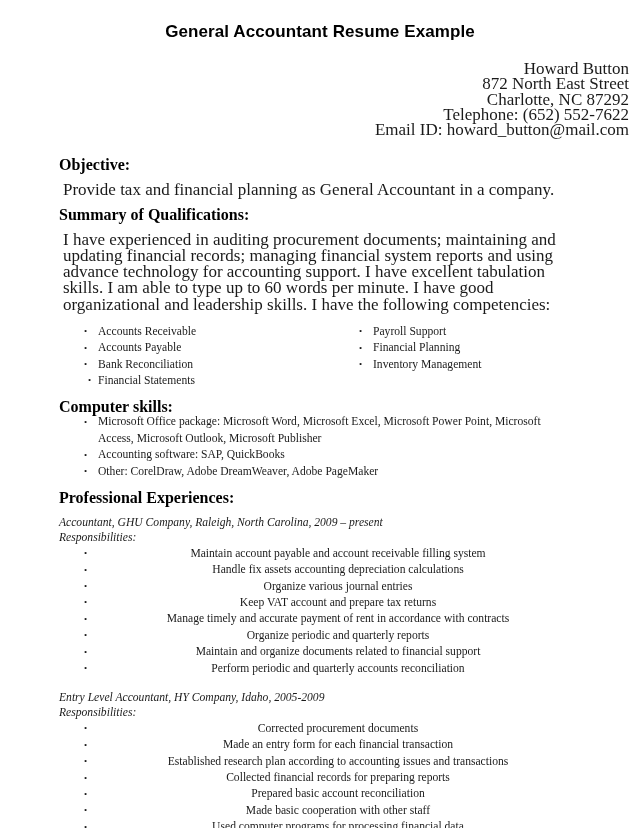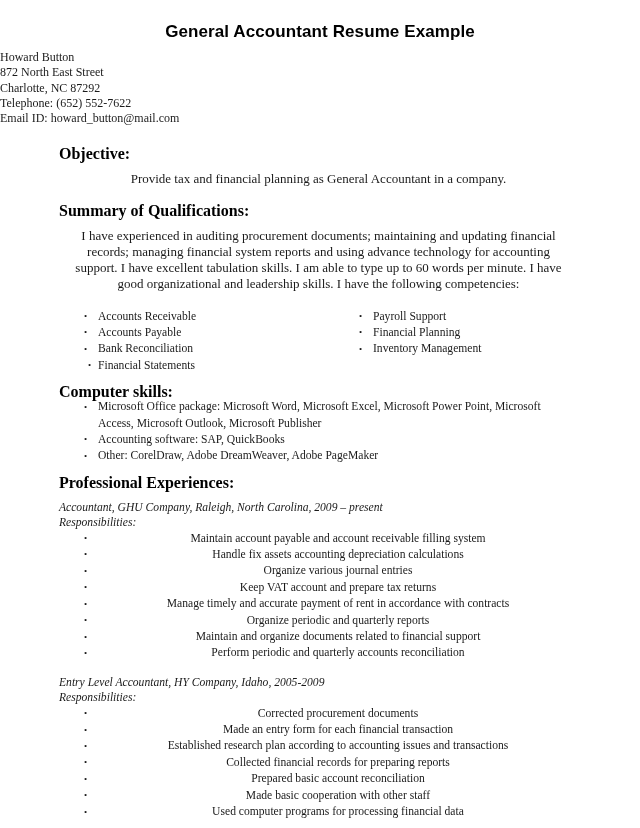--- a/index.html
+++ b/index.html
@@ -34,25 +34,25 @@
     font-size: 17px;
     line-height: 20px;
     text-align: center;
     color: #000000;
     margin: 0;
     padding-top: 22px;
     letter-spacing: 0.1px;
   }
 
   .contact-block {
-    text-align: left;
-    font-size: 12px;
+    text-align: right;
+    font-size: 17px;
     line-height: 15.3px;
     color: #1a1a1a;
-    margin: 0;
+    margin: 11px;
     padding-top: 8px;
   }
   .contact-line {
     display: block;
     white-space: nowrap;
   }
 
   
   .content {
     margin: 0;
@@ -62,24 +62,24 @@
   .section-heading {
     font-family: "Liberation Serif", "DejaVu Serif", serif;
     font-weight: bold;
     font-size: 16px;
     line-height: 14px;
     color: #000000;
     margin: 0;
   }
 
   .para {
-    font-size: 13px;
+    font-size: 17px;
     line-height: 16.2px;
-    text-align: center;
-    margin: 16px;
+    text-align: left;
+    margin: 4px;
     color: #1a1a1a;
   }
 
   .job-line {
     font-style: italic;
     font-size: 11.6px;
     line-height: 15.4px;
     margin: 0;
     color: #1a1a1a;
   }

